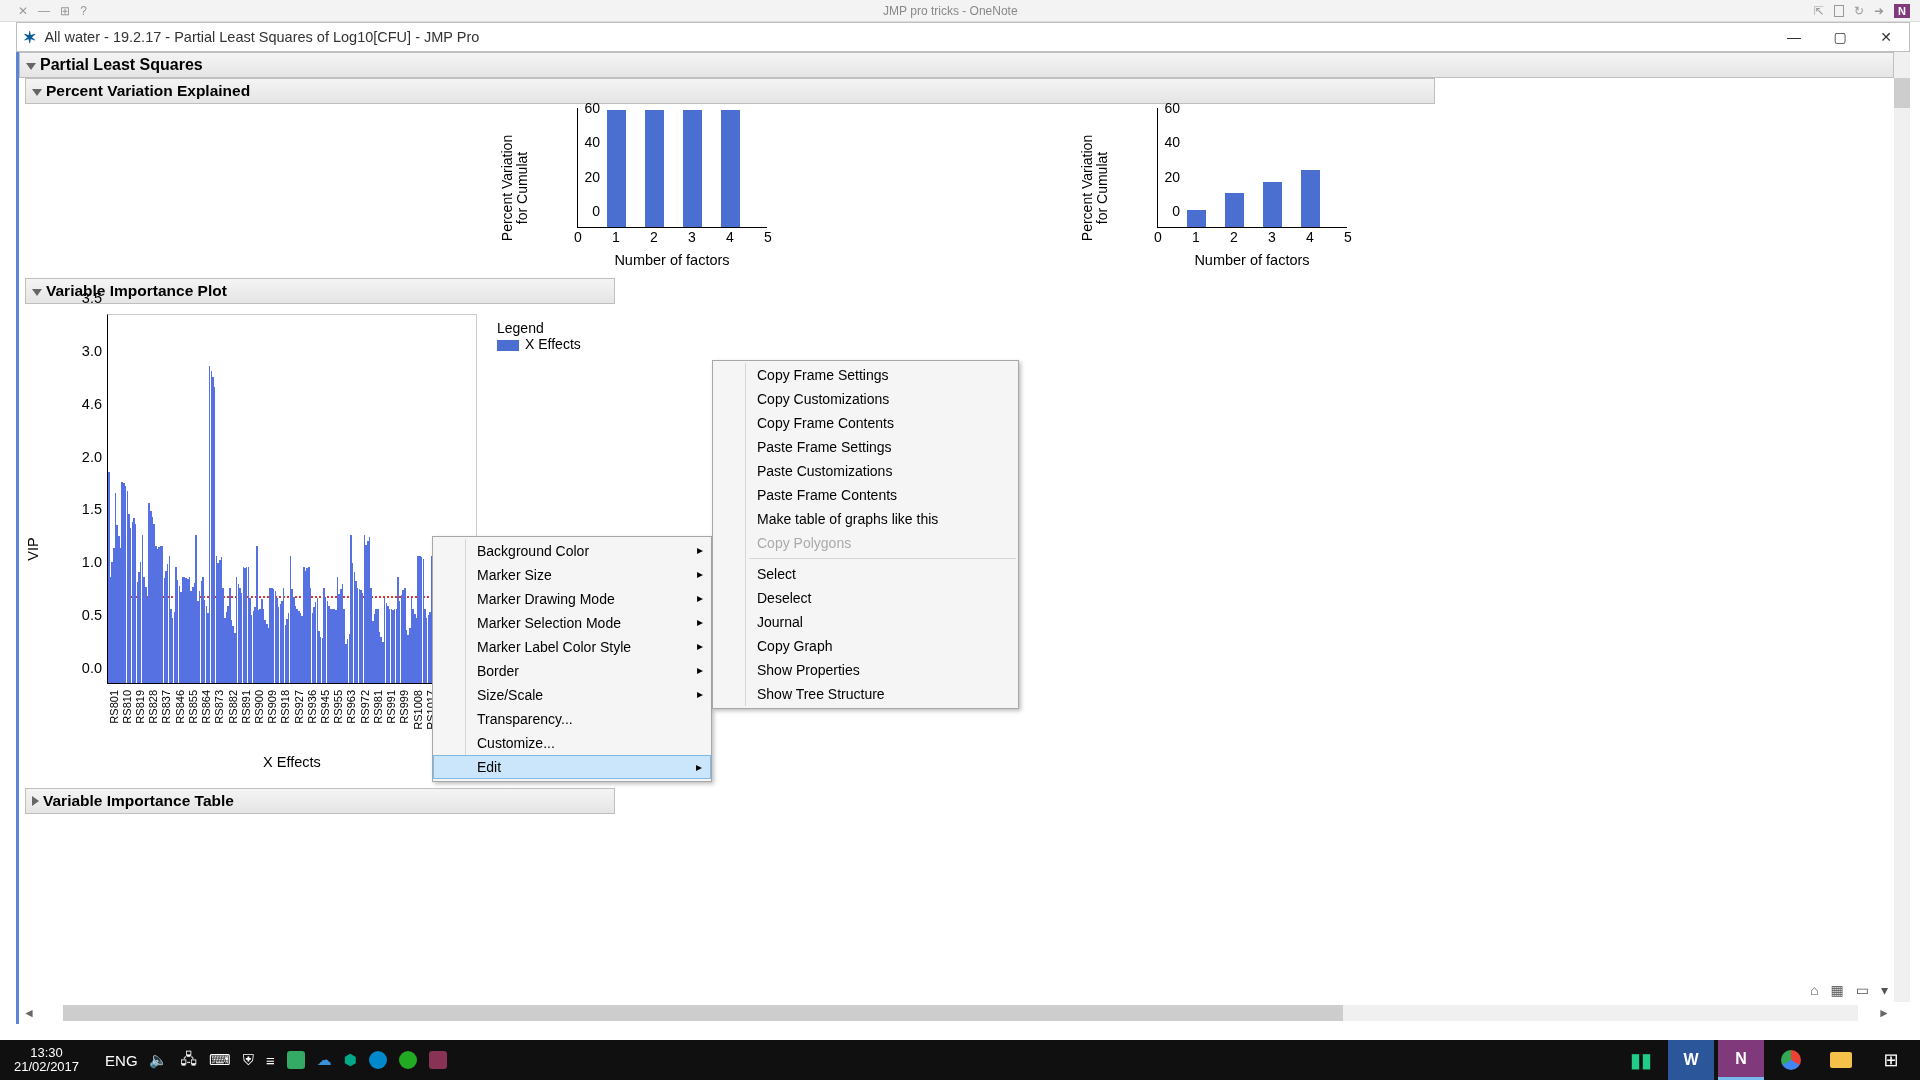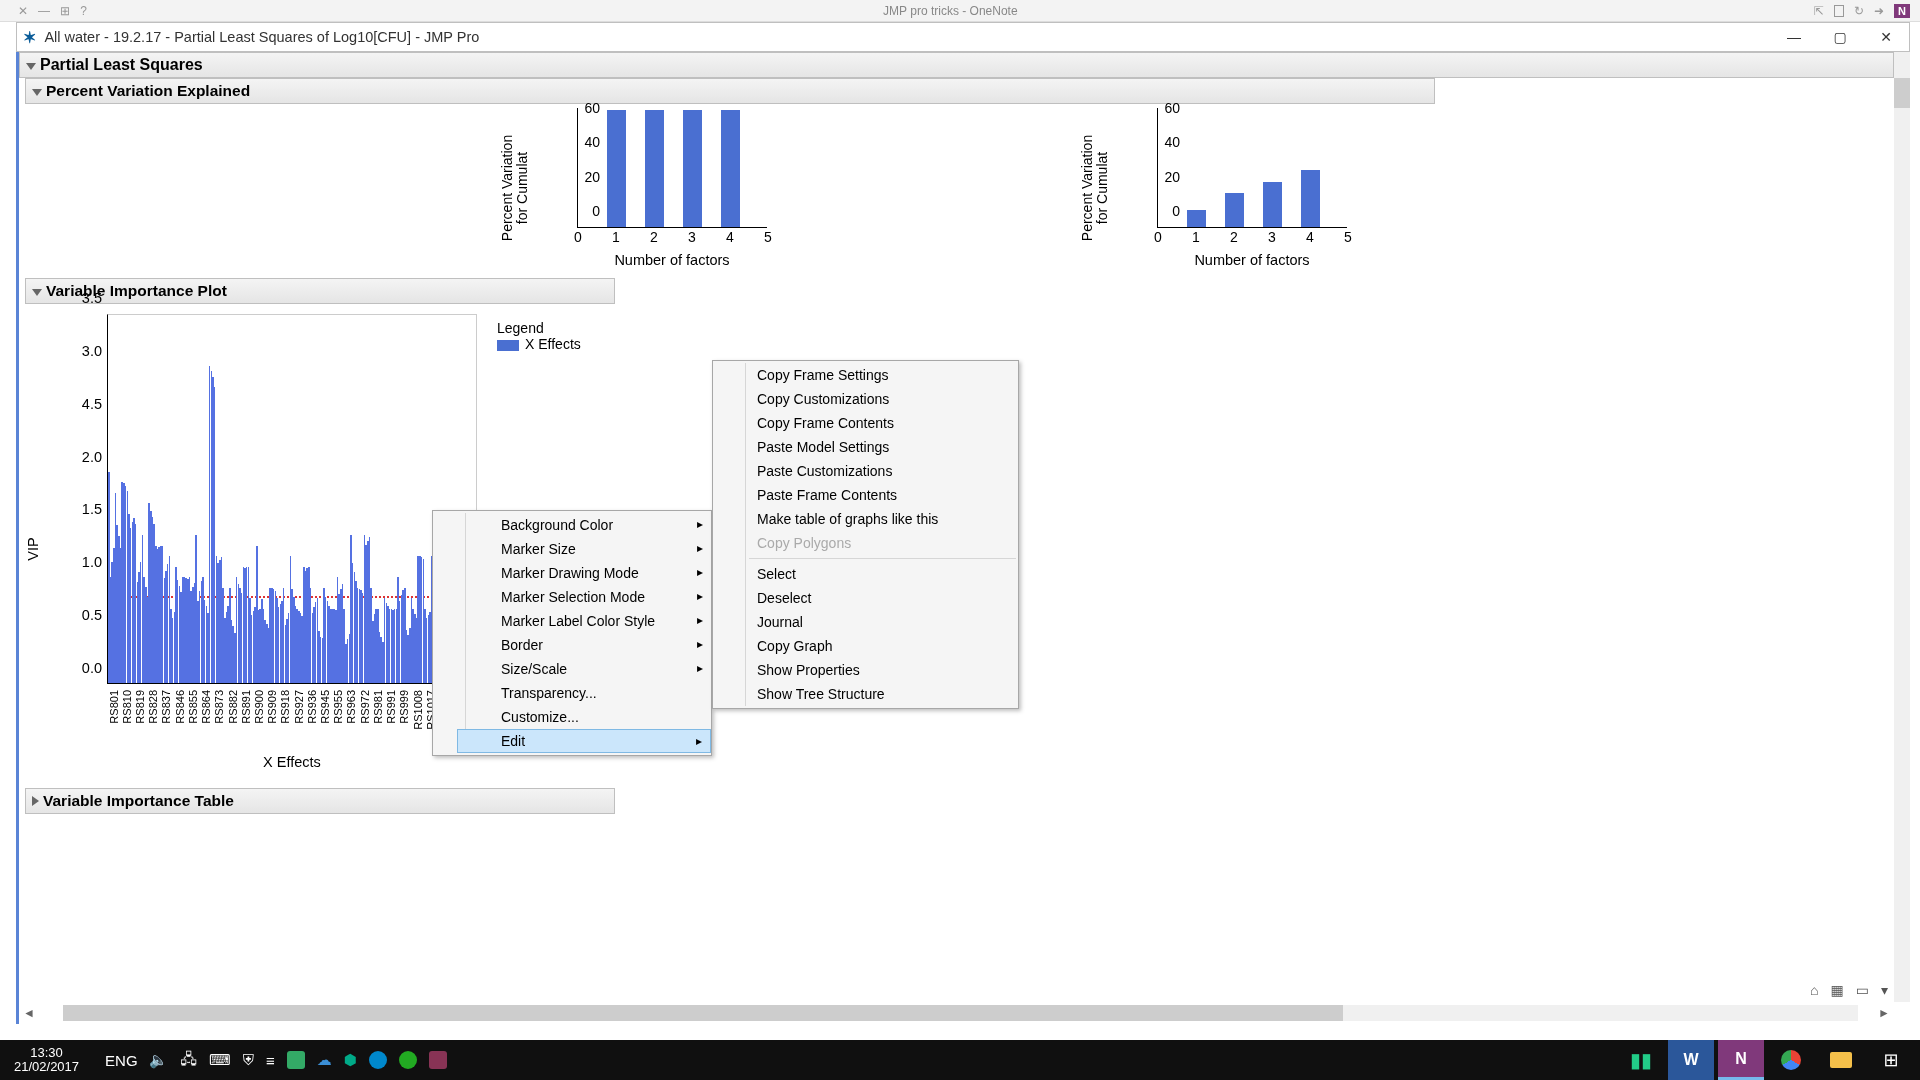--- a/index.html
+++ b/index.html
@@ -199,21 +199,21 @@
   </div>
 
   <div class="vip-wrap" style="height:470px;">
     <div class="vip-ylab">VIP</div>
     <div class="vip-yticks" id="vipyt">
         <div class="vip-ytick" style="bottom: 0px;">0.0</div>
         <div class="vip-ytick" style="bottom: 52.8571px;">0.5</div>
         <div class="vip-ytick" style="bottom: 105.714px;">1.0</div>
         <div class="vip-ytick" style="bottom: 158.571px;">1.5</div>
         <div class="vip-ytick" style="bottom: 211.429px;">2.0</div>
-        <div class="vip-ytick" style="bottom: 264.286px;">4.5</div>
+        <div class="vip-ytick" style="bottom: 264.286px;">4.6</div>
         <div class="vip-ytick" style="bottom: 317.143px;">3.0</div>
         <div class="vip-ytick" style="bottom: 370px;">3.5</div>
       </div>
     <div class="vip-plot" id="vipplot">
       <div class="vip-red" id="vipred" style="bottom: 84.5714px;"></div>
     <div class="vip-line" style="left: 0px; height: 211.429px;"></div>
         <div class="vip-line" style="left: 1.68182px; height: 105.714px;"></div>
         <div class="vip-line" style="left: 3.36364px; height: 120.633px;"></div>
         <div class="vip-line" style="left: 5.04545px; height: 135.252px;"></div>
         <div class="vip-line" style="left: 6.72727px; height: 190.286px;"></div>
@@ -483,39 +483,39 @@
     <span class="arrow">►</span>
   </div>
   <div class="nav-icons">
     <span>⌂</span>
     <span>▦</span>
     <span>▭</span>
     <span>▾</span>
   </div>
 </div>
 
-<div class="ctx" id="ctx1" style="left:432px; top:510px; width:280px;padding-left:24px;">
+<div class="ctx" id="ctx1" style="left:432px; top:536px; width:280px;">
   <div class="gutter"></div>
 <div class="item arrow">Background Color</div>
     <div class="item arrow">Marker Size</div>
     <div class="item arrow">Marker Drawing Mode</div>
     <div class="item arrow">Marker Selection Mode</div>
     <div class="item arrow">Marker Label Color Style</div>
     <div class="item arrow">Border</div>
     <div class="item arrow">Size/Scale</div>
     <div class="item">Transparency...</div>
     <div class="item">Customize...</div>
     <div class="item arrow hover">Edit</div>
   </div>
 <div class="ctx" id="ctx2" style="left:712px; top:360px; width:307px;">
   <div class="gutter"></div>
 <div class="item">Copy Frame Settings</div>
     <div class="item">Copy Customizations</div>
     <div class="item">Copy Frame Contents</div>
-    <div class="item">Paste Model Settings</div>
+    <div class="item">Paste Frame Settings</div>
     <div class="item">Paste Customizations</div>
     <div class="item">Paste Frame Contents</div>
     <div class="item">Make table of graphs like this</div>
     <div class="item disabled">Copy Polygons</div>
     <div class="sep"></div>
     <div class="item">Select</div>
     <div class="item">Deselect</div>
     <div class="item">Journal</div>
     <div class="item">Copy Graph</div>
     <div class="item">Show Properties</div>

